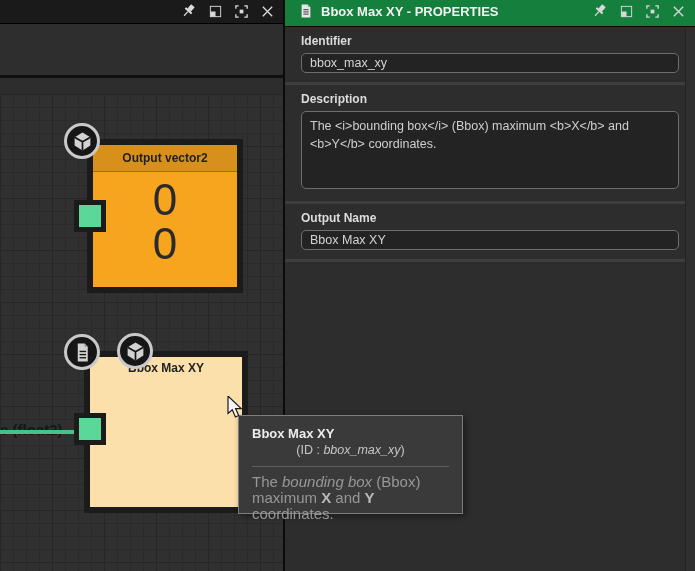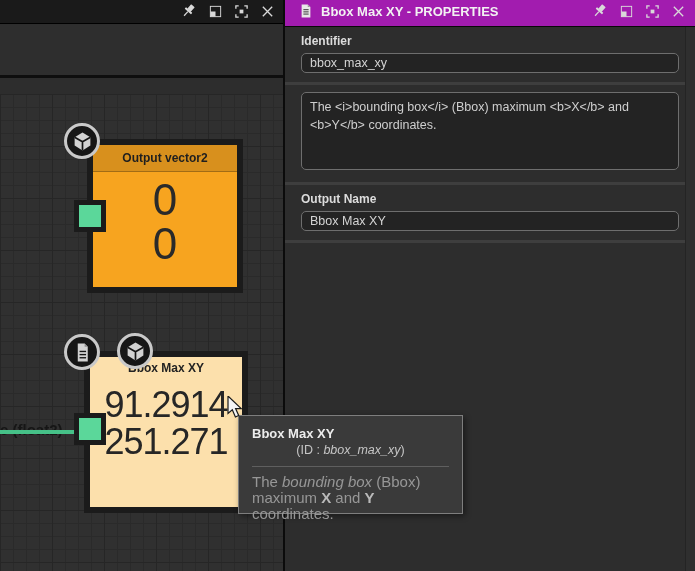--- a/index.html
+++ b/index.html
@@ -93,21 +93,21 @@
   .tooltip-body .seg-bold { font-weight:bold; color:#b9b9b9; }
 
   .cursor { position:absolute; left:227px; top:302px; z-index:9; }
 
   
   .right-panel {
     position:absolute; left:283px; top:0; width:412px; height:571px;
     background:#2d2d2d; border-left:2px solid #0b0b0b;
   }
   .right-header {
-    height:27px; background:#a21caf; border-bottom:1px solid #090909;
+    height:27px; background:#15803d; border-bottom:1px solid #090909;
     display:flex; align-items:center; padding:0 9px 4px 10px; gap:8px;
   }
   .right-header .title {
     font-weight:bold; font-size:13px; color:#f2f2f2; flex:0 0 auto;
   }
   .right-header .spacer { flex:1; }
   .right-header .hdr-icon { margin-left:3px; }
 
   .prop-section { padding:7px 16px 9px 16px; border-bottom:3px solid #3e3e3e; }
   .prop-label { font-weight:bold; font-size:12px; color:#dcdcdc; margin-bottom:5px; display:block; }
@@ -180,24 +180,20 @@
             <path d="M10 1.5 L17.5 6 V13.8 L10 18.5 L2.5 13.8 V6 Z" fill="#d2d2d2"></path>
             <path d="M2.5 6 L10 10.3 L17.5 6 M10 10.3 V18.5" stroke="#141414" stroke-width="1.6" fill="none"></path>
           </svg>
       </div>
 
       <div class="edge-label">e (float2)</div>
       <div class="wire"></div>
 
       <div class="node node2">
         <div class="node-title">Bbox Max XY</div>
-        <div class="node-values">
-          <div>91.2914</div>
-          <div>251.271</div>
-        </div>
       </div>
       <div class="port port2"></div>
       <div class="badge badge-doc-2">
         <svg width="21" height="21" viewBox="0 0 20 20">
             <path d="M5.5 1.5 h6.5 l3 3 V18.5 H5.5 z" fill="#d2d2d2"></path>
             <path d="M12 1.5 l3 3 h-3 z" fill="#8f8f8f"></path>
             <g stroke="#141414" stroke-width="1.3">
               <line x1="7.2" y1="9" x2="13.4" y2="9"></line>
               <line x1="7.2" y1="12" x2="13.4" y2="12"></line>
               <line x1="7.2" y1="15" x2="13.4" y2="15"></line>
@@ -270,20 +266,21 @@
           </svg>
       </span>
     </div>
 
     <div class="prop-section">
       <span class="prop-label">Identifier</span>
       <input class="prop-input" type="text" value="bbox_max_xy" style="">
     </div>
 
     <div class="prop-section">
+      <span class="prop-label">Description</span>
       <textarea class="prop-textarea" style="">The &lt;i&gt;bounding box&lt;/i&gt; (Bbox) maximum &lt;b&gt;X&lt;/b&gt; and &lt;b&gt;Y&lt;/b&gt; coordinates.</textarea>
     </div>
 
     <div class="prop-section">
       <span class="prop-label">Output Name</span>
       <input class="prop-input" type="text" value="Bbox Max XY" style="">
     </div>
 
     <div class="panel-edge"></div>
   </div>

